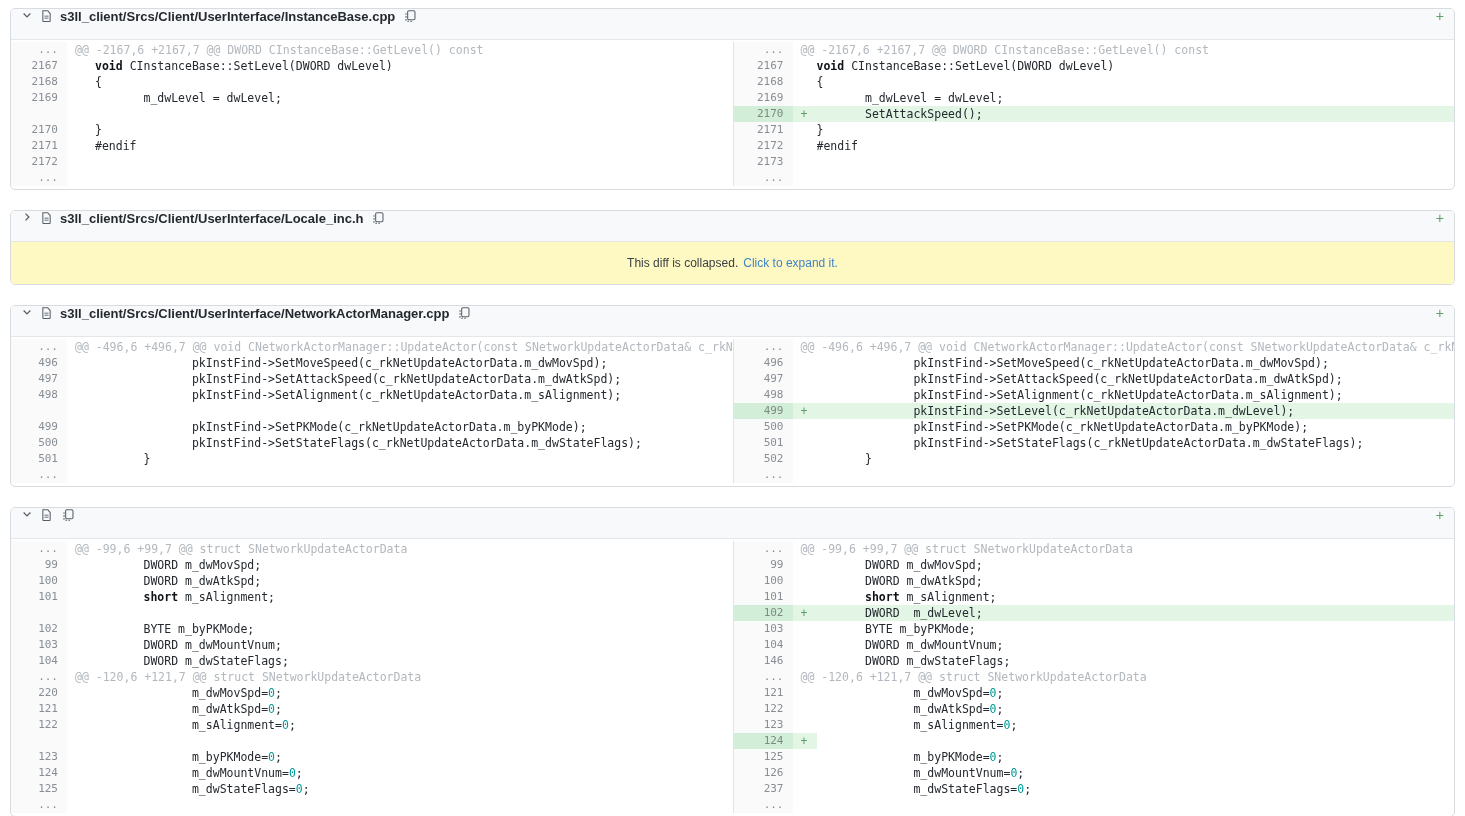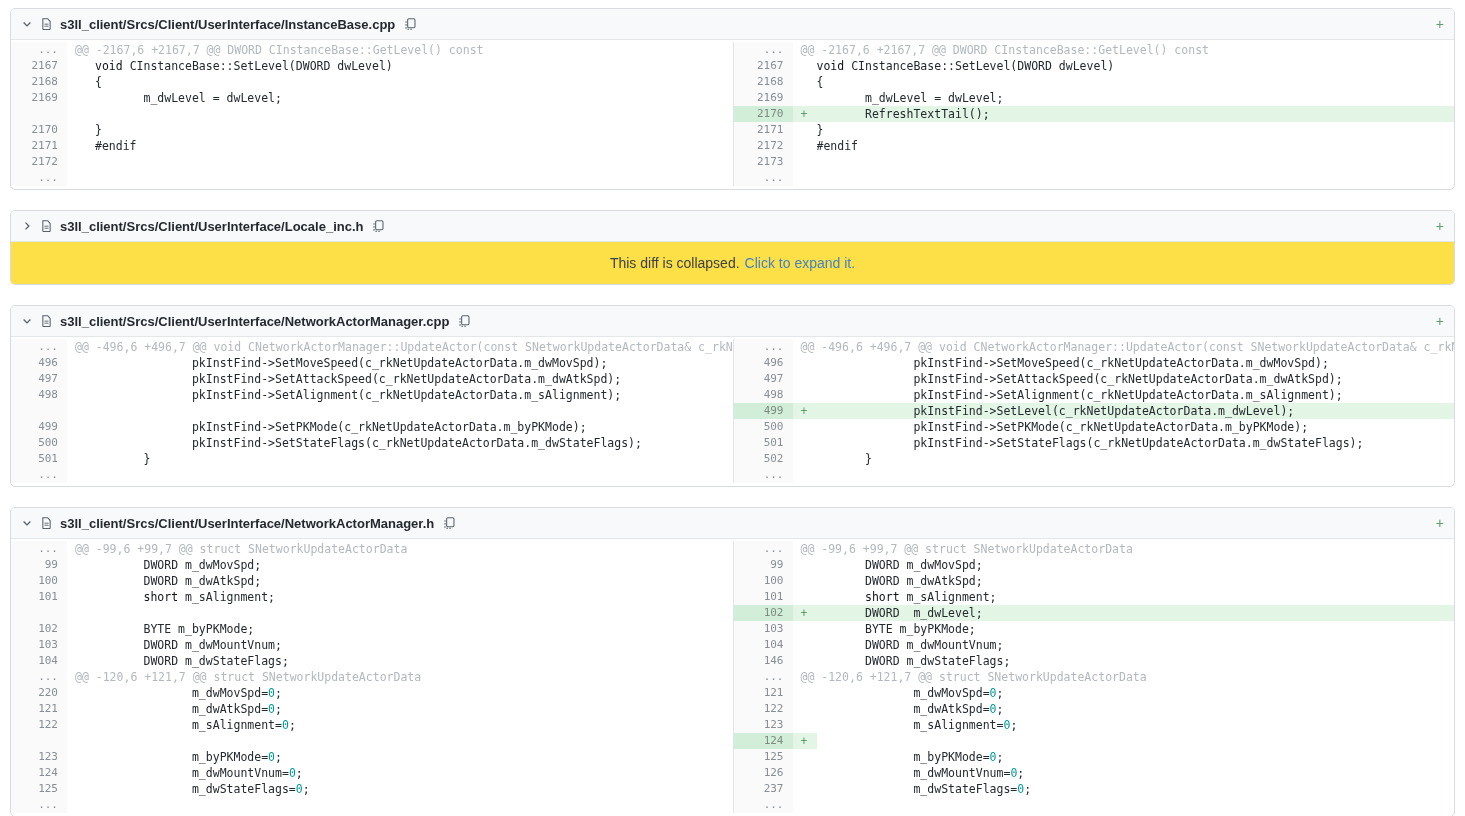--- a/index.html
+++ b/index.html
@@ -9,21 +9,21 @@
 
   .file-box {
     border: 1px solid #d8dce1;
     border-radius: 5px;
     margin-bottom: 20px;
     overflow: hidden;
     background: #fff;
   }
   .file-header {
     display: flex;
-    align-items: center;
+    align-items: flex-start;
     gap: 7px;
     height: 31px;
     padding: 0 10px;
     background: #f8f9fa;
     border-bottom: 1px solid #e4e7ea;
     font-size: 13px;
     font-weight: 700;
     color: #24292f;
   }
   .chevron, .file-icon, .copy-icon { display: inline-flex; align-items: center; }
@@ -58,32 +58,32 @@
   .marker { padding-left: 8px; color: var(--add-marker); }
   .code { tab-size: 7; color: #24292f; }
   .hunktext {
     grid-column: span 2;
     padding-left: 8px;
     color: #b2b8be;
     tab-size: 7;
   }
   .add-code { background: var(--added-row-bg); }
   .add-num { background: var(--added-gutter-bg); color: #7c8a80; }
-  .tok-kw { font-weight: normal; color: #101419; }
+  .tok-kw { font-weight: bold; color: #101419; }
   .tok-num { color: var(--number-literal); }
 
   .collapsed-body {
     height: 42px;
     display: flex;
     align-items: center;
     justify-content: center;
     gap: 5px;
-    font-size: 14px;
+    font-size: 12px;
     color: #3c4146;
-    background: #fde047;
+    background: #fef9c3;
   }
   .expand-link { color: var(--accent-link); cursor: pointer; text-decoration: none; }
 </style>
 </head>
 <body>
 
 <main>
   <div id="diff-list">
   <section class="file-box">
     <header class="file-header">
@@ -138,21 +138,21 @@
               <div class="cell num rnum">2169</div>
               <div class="cell marker"></div>
               <div class="cell code">	m_dwLevel = dwLevel;</div>
             </div>
             <div class="diff-row">
               <div class="cell num"></div>
               <div class="cell marker"></div>
               <div class="cell code"></div>
               <div class="cell num rnum add-num">2170</div>
               <div class="cell marker add-code">+</div>
-              <div class="cell code add-code">	RefreshTextTail();</div>
+              <div class="cell code add-code">	SetAttackSpeed();</div>
             </div>
             <div class="diff-row">
               <div class="cell num">2170</div>
               <div class="cell marker"></div>
               <div class="cell code">}</div>
               <div class="cell num rnum">2171</div>
               <div class="cell marker"></div>
               <div class="cell code">}</div>
             </div>
             <div class="diff-row">
@@ -313,21 +313,20 @@
             <svg width="12" height="12" viewBox="0 0 16 16">
               <path d="M3.5 6l4.5 4.5L12.5 6" fill="none" stroke="#57606a" stroke-width="1.7"></path>
             </svg>
           </span>
       <span class="file-icon">
         <svg width="13" height="14" viewBox="0 0 16 16">
               <path fill="none" stroke="#57606a" stroke-width="1.3" d="M3.5 1.5h6L12.5 5v9a.7.7 0 0 1-.7.7H4.2a.7.7 0 0 1-.7-.7V1.5z"></path>
               <path stroke="#57606a" stroke-width="1.1" d="M5.5 8.2h5M5.5 10.7h5"></path>
             </svg>
       </span>
-      <span class="file-path">s3ll_client/Srcs/Client/UserInterface/NetworkActorManager.h</span>
       <span class="copy-icon">
         <svg width="13" height="14" viewBox="0 0 16 16">
               <rect x="4.5" y="1.5" width="9" height="11" rx="1.5" fill="none" stroke="#57606a" stroke-width="1.3"></rect>
               <path fill="none" stroke="#57606a" stroke-width="1.3" stroke-dasharray="2 1.6" d="M2.5 4.5v8.6a1.4 1.4 0 0 0 1.4 1.4h6"></path>
             </svg>
       </span>
       <span class="plus-btn">+</span>
     </header>
     <div class="file-body">
           <div class="diff-table">

